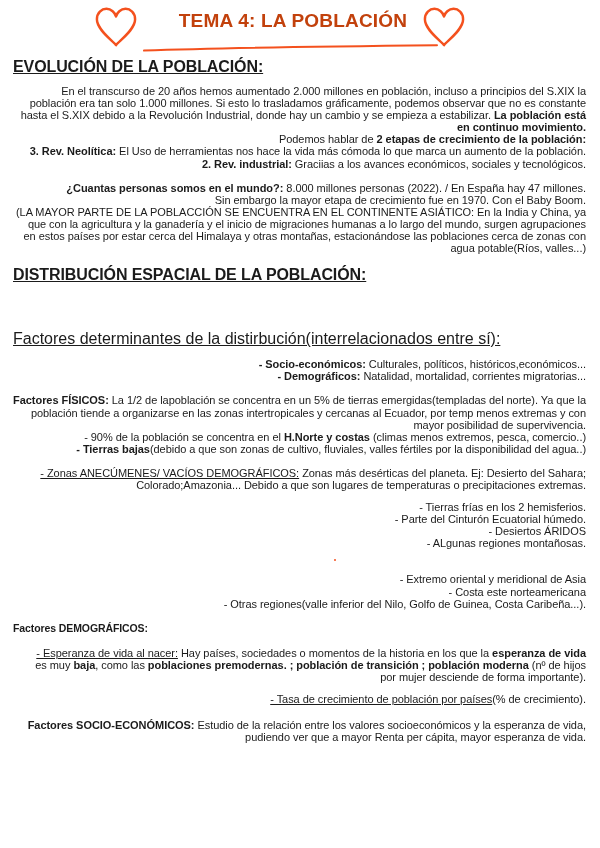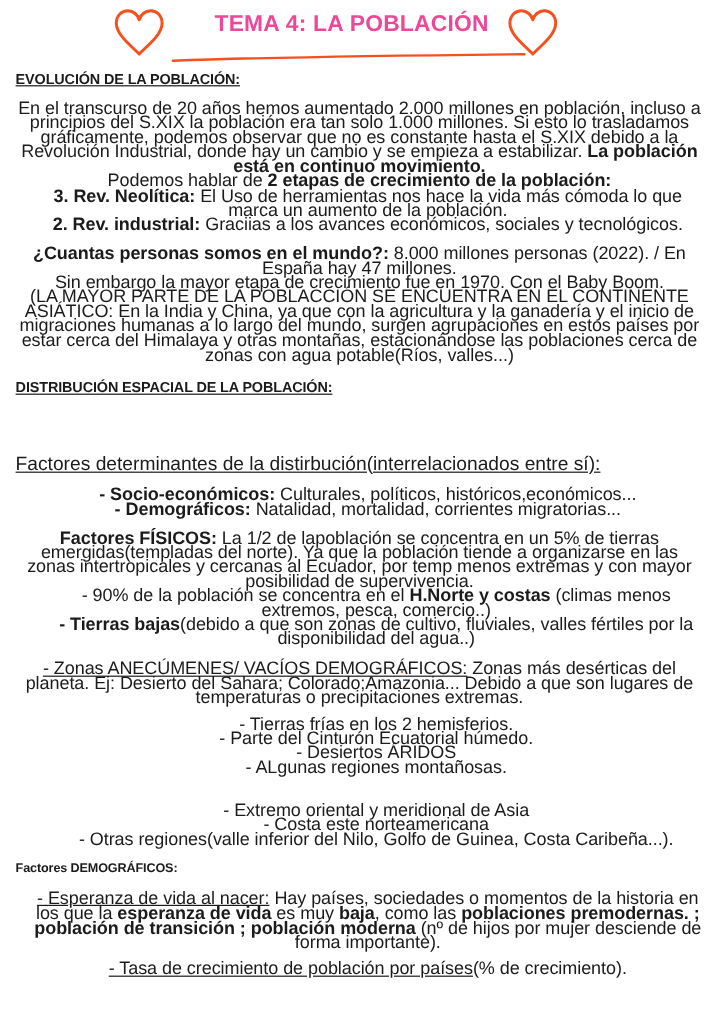--- a/index.html
+++ b/index.html
@@ -45,56 +45,56 @@
 
   .doc-title {
     position: absolute;
     left: 140px;
     top: 10px;
     width: 280px;
     text-align: center;
     font-size: 19px;
     font-weight: bold;
     letter-spacing: 0.2px;
-    color: #ec4899;
+    color: #c2410c;
     white-space: nowrap;
   }
   .title-underline {
     position: absolute;
     left: 130px;
     top: 44px;
     width: 296px;
     height: 6px;
     overflow: visible;
   }
   .title-underline svg { display: block; overflow: visible; }
 
   
   .sec-head {
-    font-size: 12px;
+    font-size: 16px;
     font-weight: bold;
     text-decoration: underline;
     margin: 0;
     padding: 0;
     line-height: 13px;
     letter-spacing: -0.1px;
   }
   .sec-head-plain {
     font-size: 10.5px;
     font-weight: bold;
     margin: 0;
     line-height: 13px;
     letter-spacing: -0.1px;
   }
   p.para {
-    font-size: 15px;
+    font-size: 11px;
     line-height: 12.1px;
     margin: 0;
     letter-spacing: -0.05px;
-    text-align: center;
+    text-align: right;
   }
   .u     { text-decoration: underline; margin-top: 37px; }
   .b     { font-weight: bold; }
   .ind1  { padding-left: 14px; }
   .ind2  { padding-left: 28px; }
   .gap6  { height: 6px; }
   .gap10 { height: 10px; }
   .gap12 { height: 12px; }
   .gap14 { height: 14px; }
 
@@ -179,15 +179,16 @@
   <p class="para ind2">- Otras regiones(valle inferior del Nilo, Golfo de Guinea, Costa Caribeña...).</p>
 
   <div class="gap12"></div>
   <div class="sec-head-plain">Factores DEMOGRÁFICOS:</div>
   <div class="gap12"></div>
   <p class="para ind1"><span class=" u">- Esperanza de vida al nacer:</span><span> Hay países, sociedades o momentos de la historia en los que la </span><span class=" b">esperanza de vida</span><span> es muy </span><span class=" b">baja</span><span>, como las </span><span class=" b">poblaciones premodernas. ; población de transición ; población moderna</span><span> (nº de hijos por mujer desciende de forma importante).</span></p>
   <div class="gap10"></div>
   <p class="para ind1"><span class=" u">- Tasa de crecimiento de población por países</span><span>(% de crecimiento).</span></p>
 
   <div class="gap14"></div>
+  <p class="para"><span class=" b">Factores SOCIO-ECONÓMICOS:</span><span>  Estudio de la relación entre los valores socioeconómicos y la esperanza de vida, pudiendo ver que a mayor Renta per cápita, mayor esperanza de vida.</span></p>
 
   <div class="stray-dot"></div>
 </div>
 
 </body></html>

